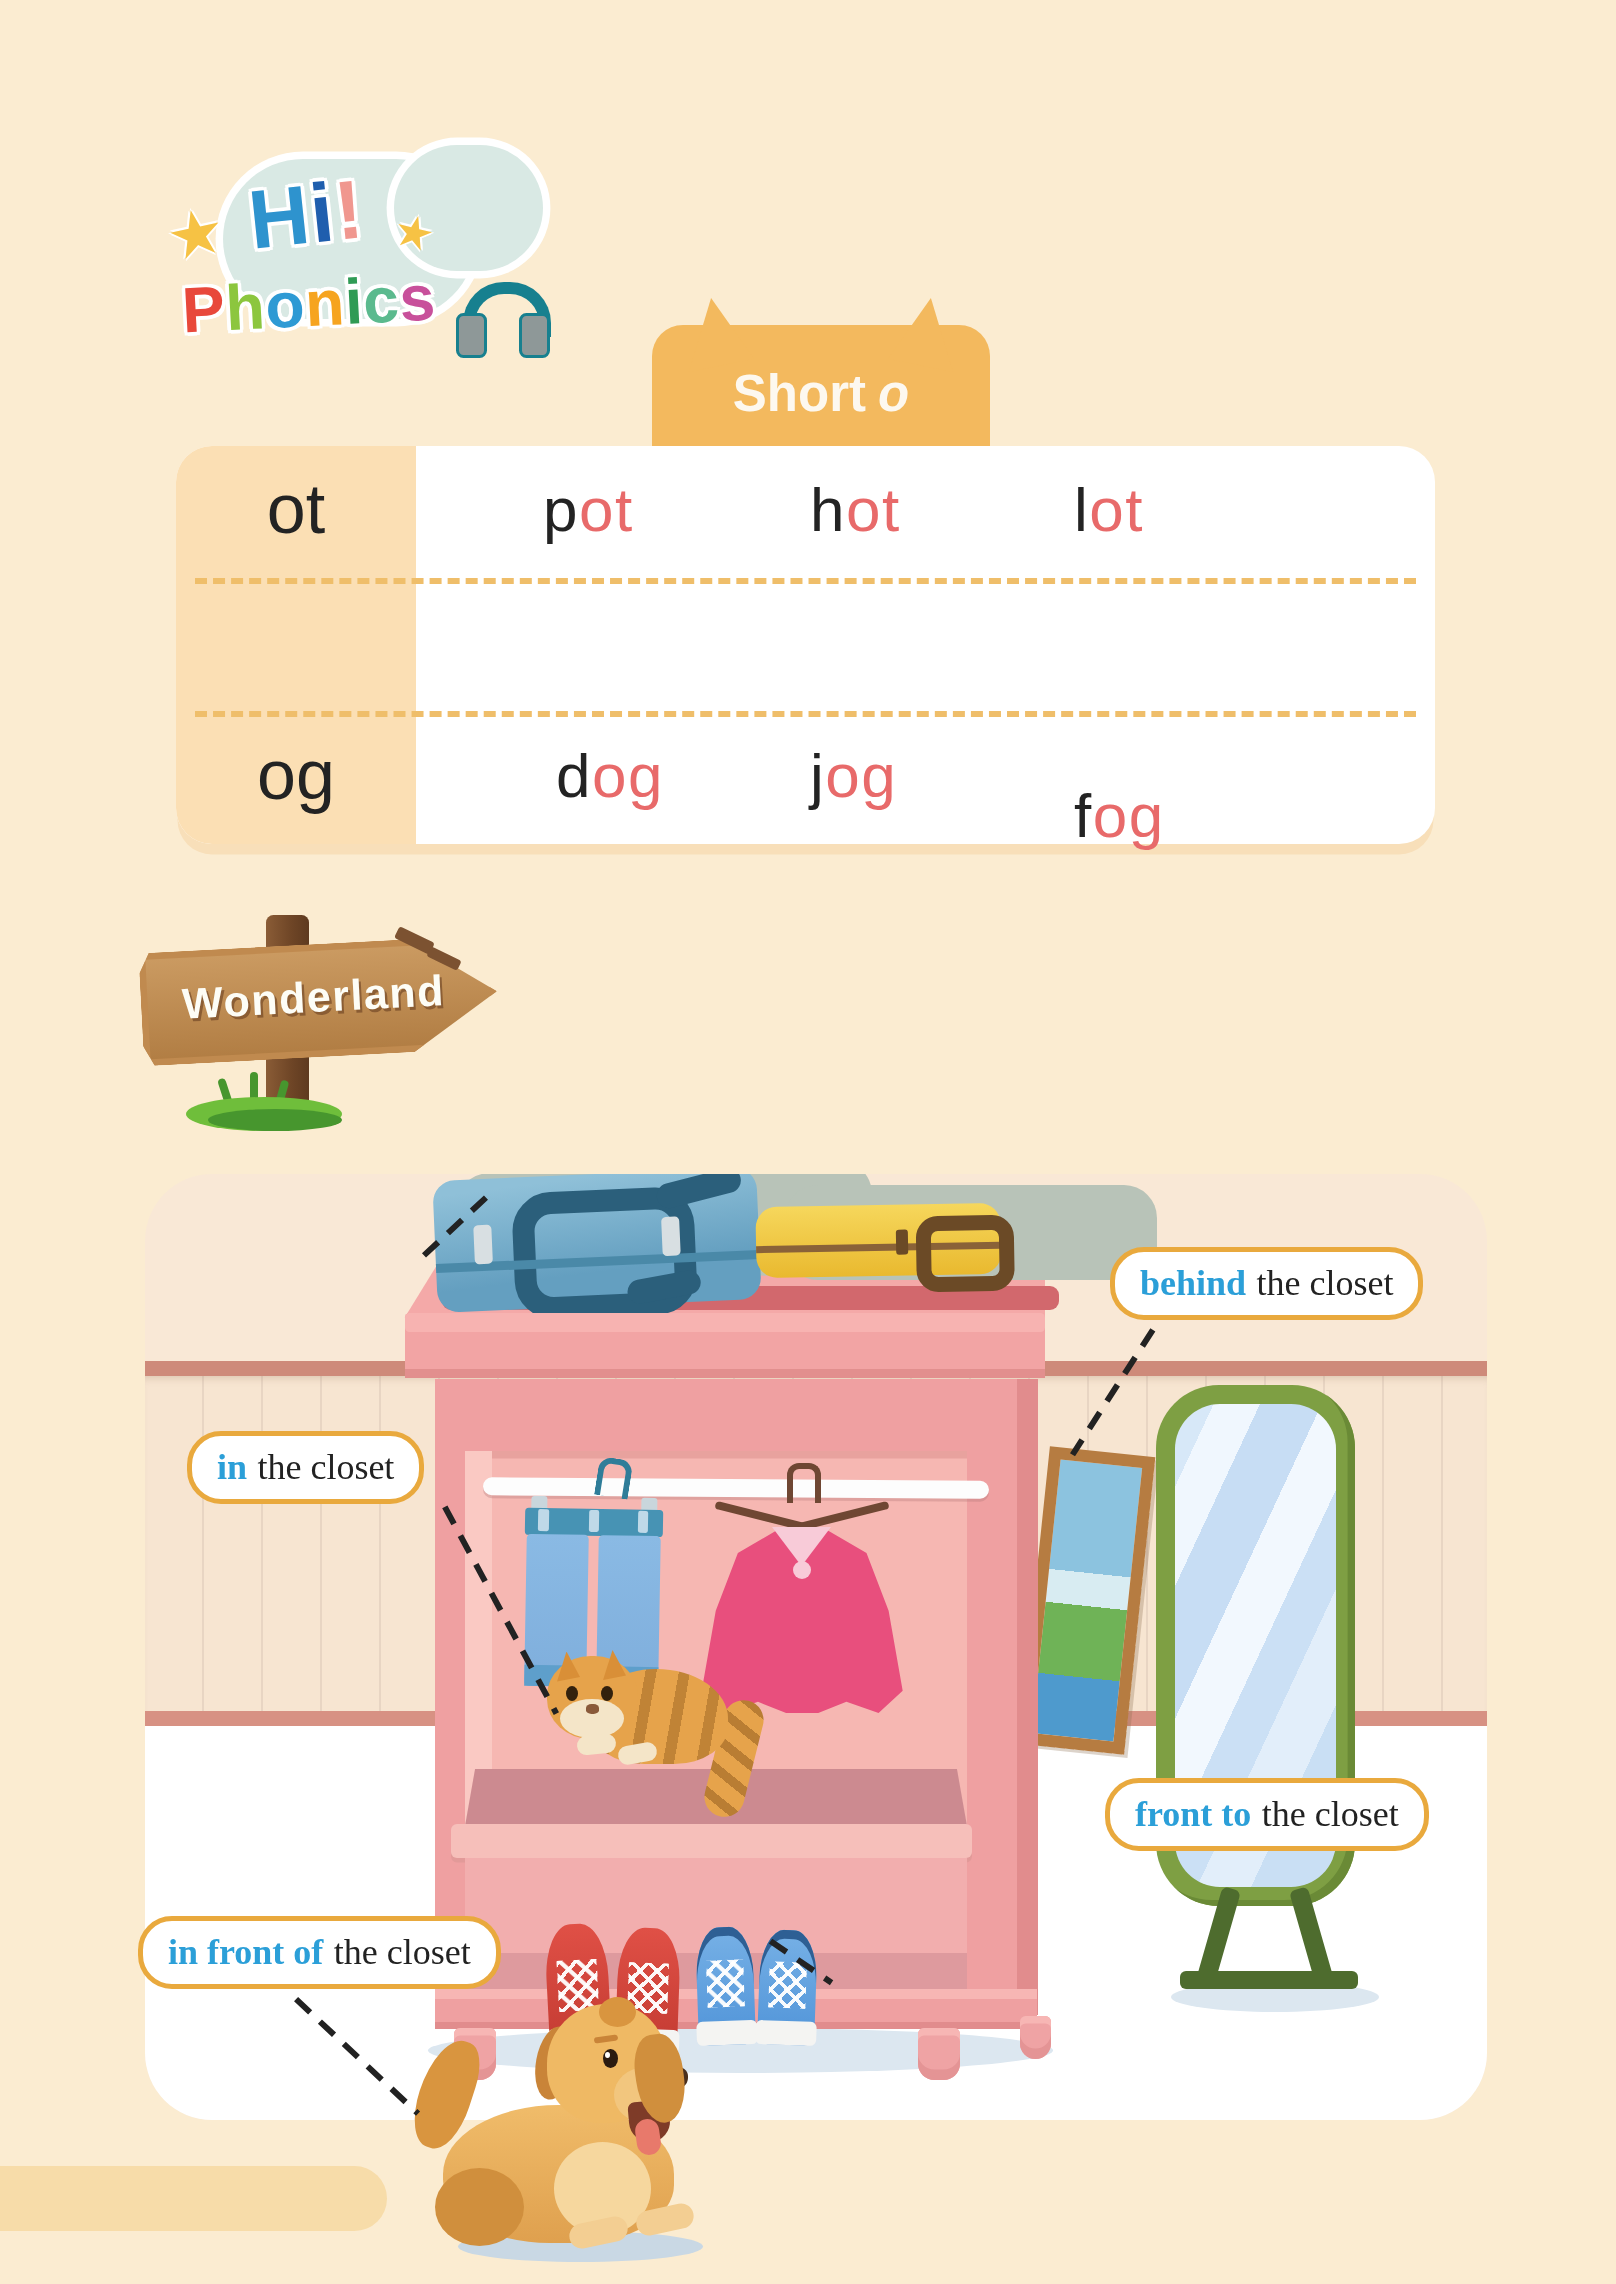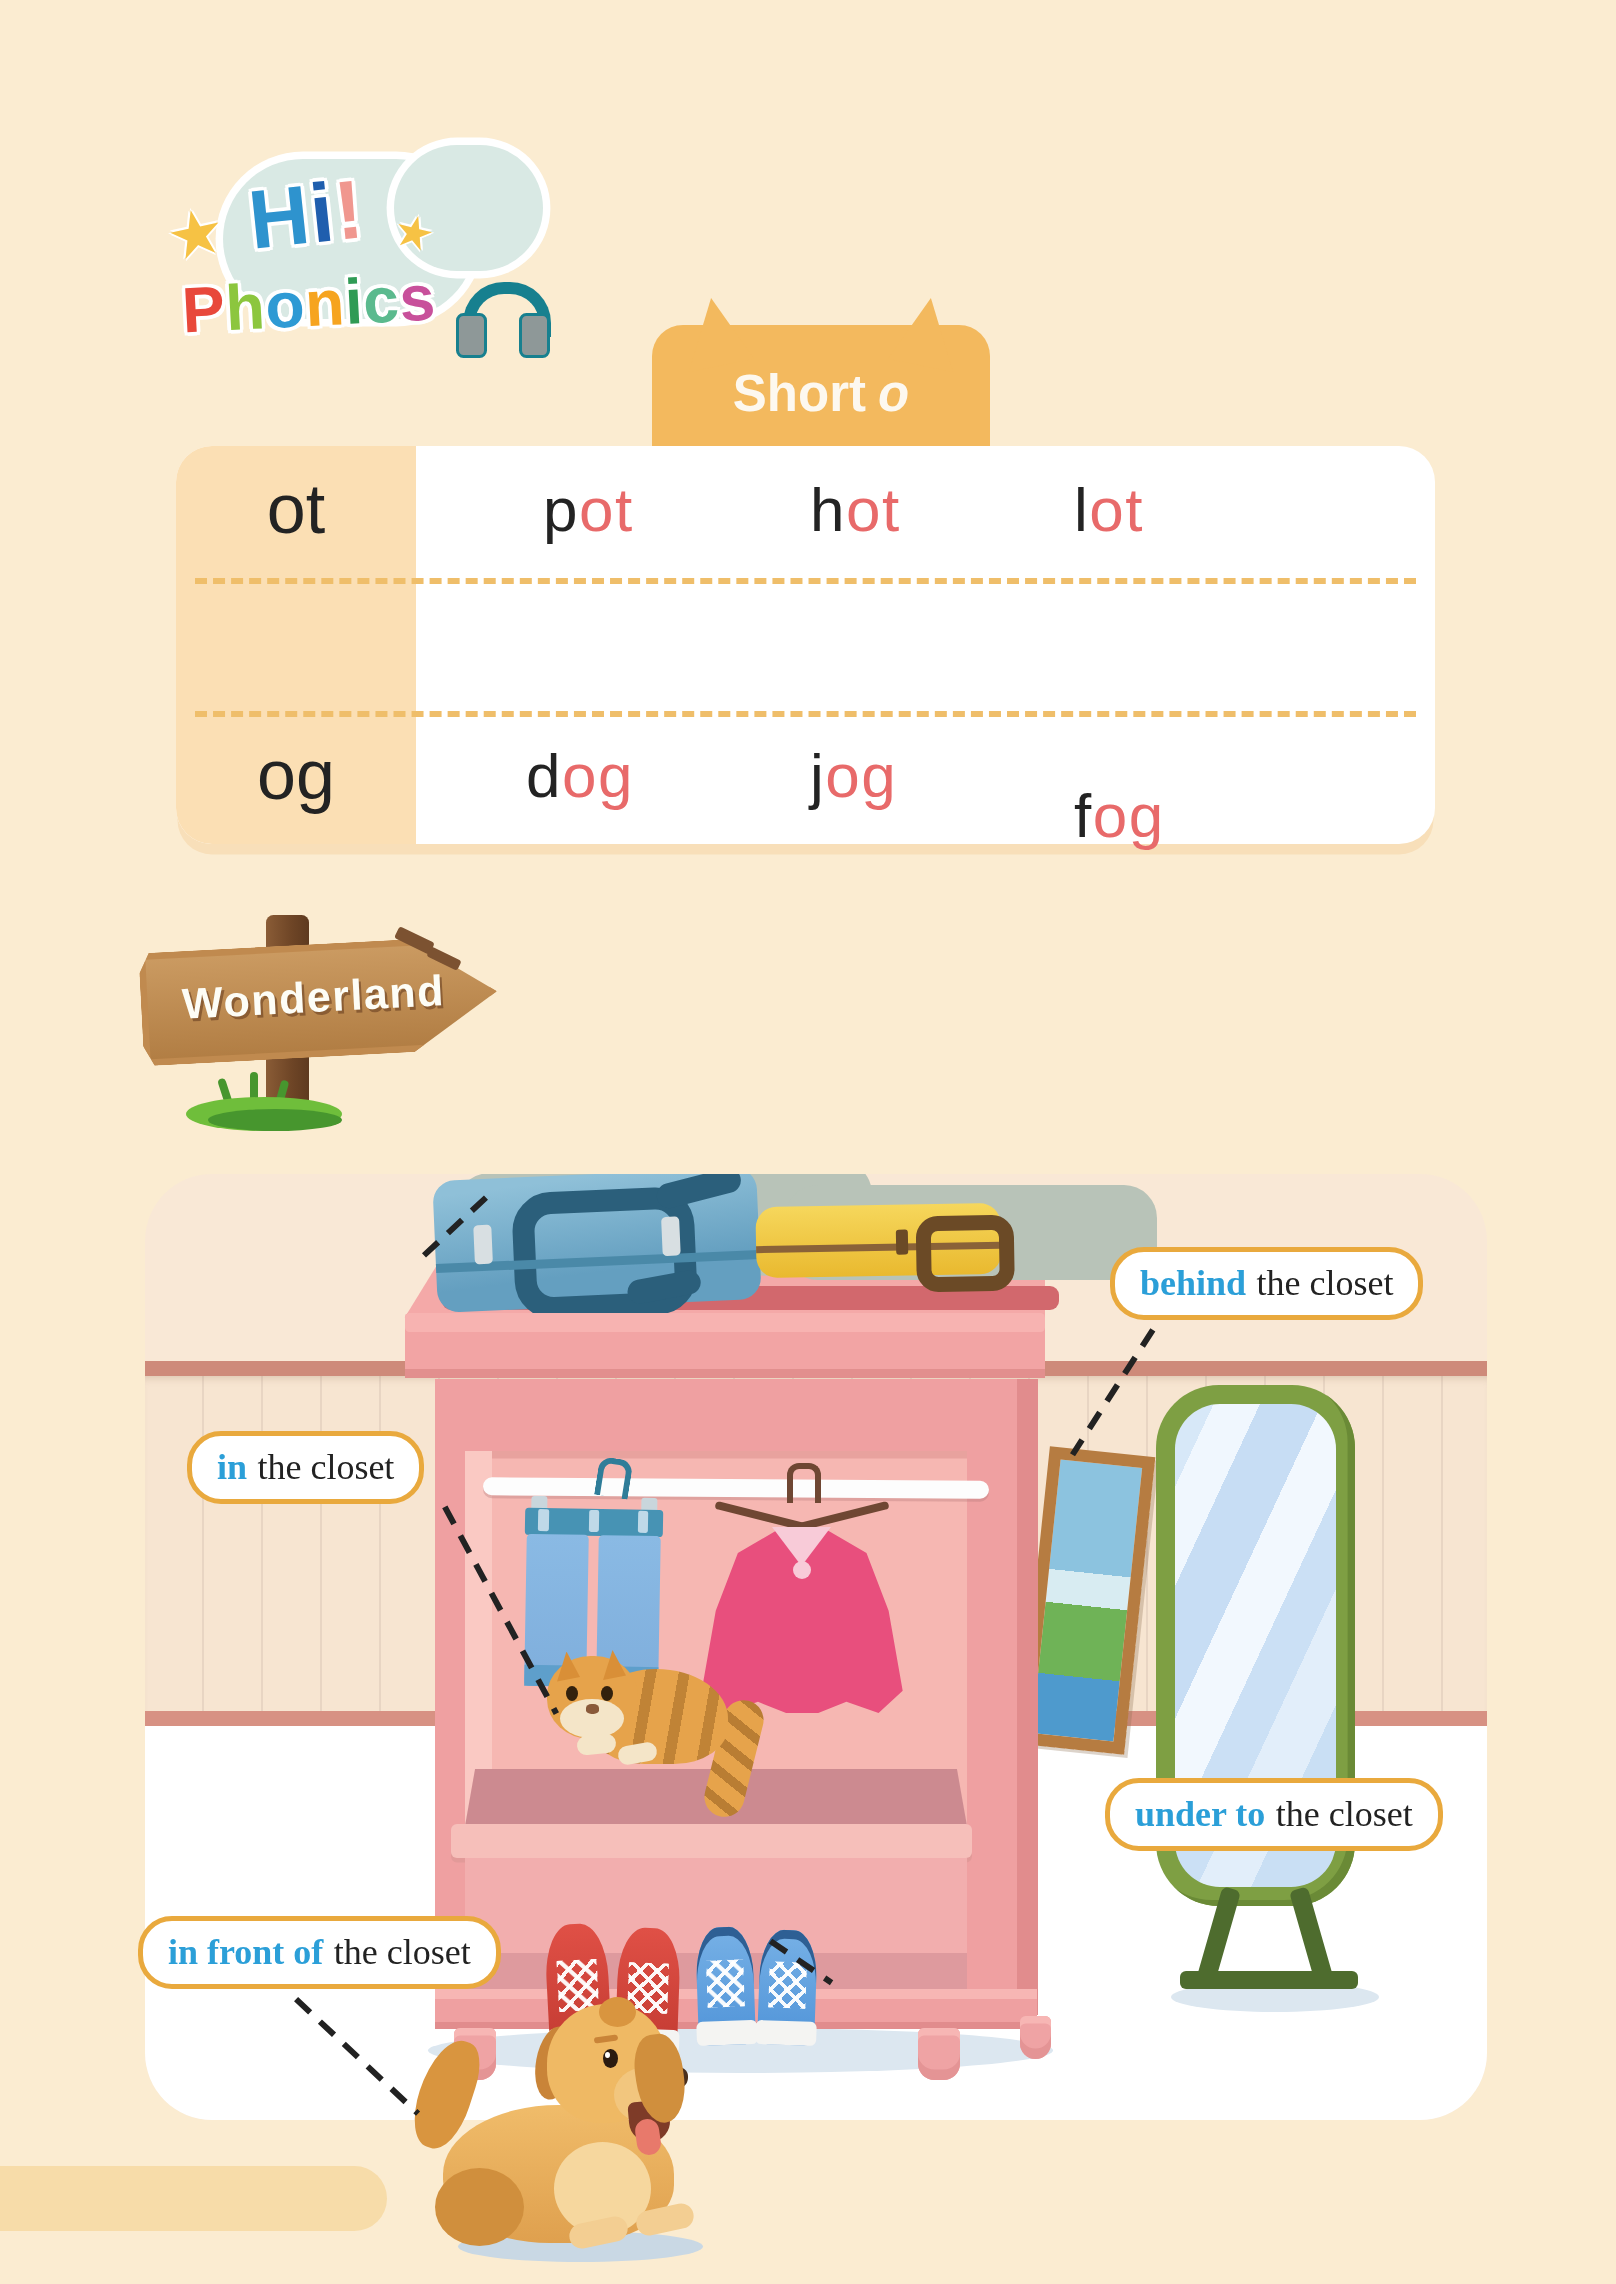--- a/index.html
+++ b/index.html
@@ -272,21 +272,21 @@
       <span class="word" style="left:367px;"><span class="on">p</span><span class="ri">ot</span></span>
       <span class="word" style="left:634px;"><span class="on">h</span><span class="ri">ot</span></span>
       <span class="word" style="left:898px;"><span class="on">l</span><span class="ri">ot</span></span>
     </div>
     <div class="sep" style="top:132px;"></div>
 
     <div class="sep" style="top:265px;"></div>
 
     <div class="trow" style="top:266px;">
       <span class="rlabel">og</span>
-      <span class="word" style="left:350px;"><span class="on">d</span><span class="ri">og</span></span>
+      <span class="word" style="left:380px;"><span class="on">d</span><span class="ri">og</span></span>
       <span class="word" style="left:634px;"><span class="on">j</span><span class="ri">og</span></span>
       <span class="word" style="left:898px;margin-top:40px;"><span class="on">f</span><span class="ri">og</span></span>
     </div>
   </div>
 
   <div class="signpost">
     <div class="post"></div>
     <div class="board"></div>
     <div class="notch n1"></div>
     <div class="notch n2"></div>
@@ -423,21 +423,21 @@
     <line x1="1036" y1="2610" x2="1118" y2="2666" stroke="#222" stroke-width="8" stroke-dasharray="26 18"></line>
   </svg>
 
   <div class="plabel" style="left:1110px;top:1247px;">
     <span class="prep">behind</span><span>the closet</span>
   </div>
   <div class="plabel" style="left:187px;top:1431px;">
     <span class="prep">in</span><span>the closet</span>
   </div>
   <div class="plabel" style="left:1105px;top:1778px;">
-    <span class="prep">under to</span><span>the closet</span>
+    <span class="prep">front to</span><span>the closet</span>
   </div>
   <div class="plabel" style="left:138px;top:1916px;">
     <span class="prep">in front of</span><span>the closet</span>
   </div>
 
   <div class="pagetab"></div>
 
 </div>
 
 

